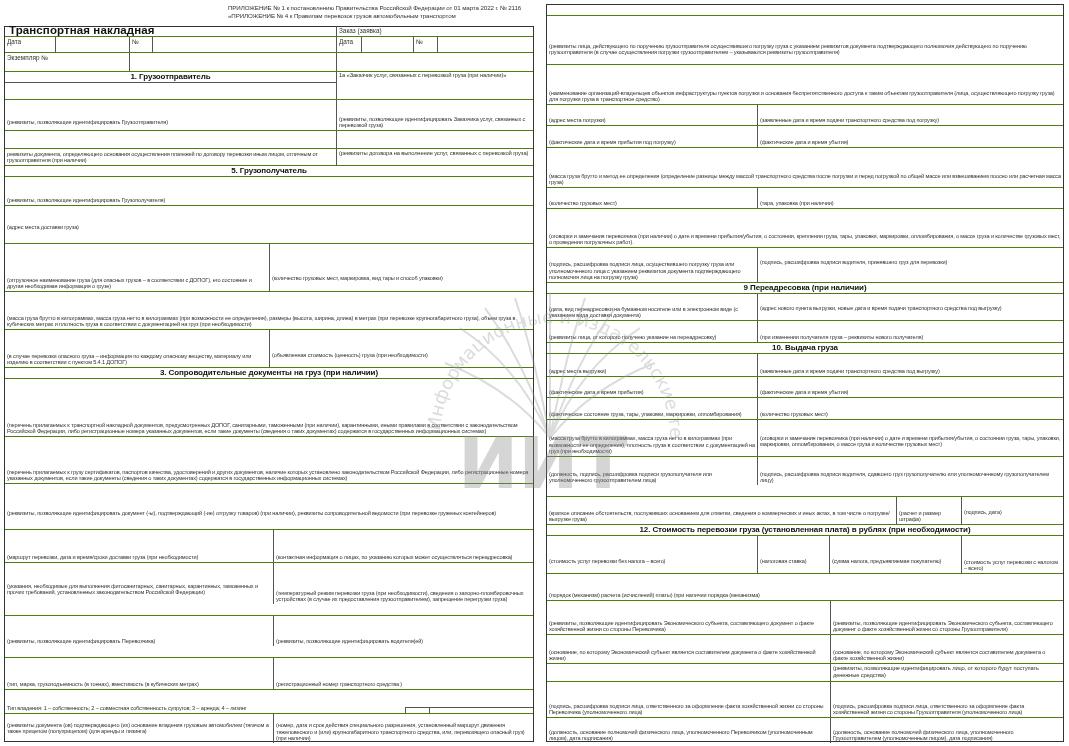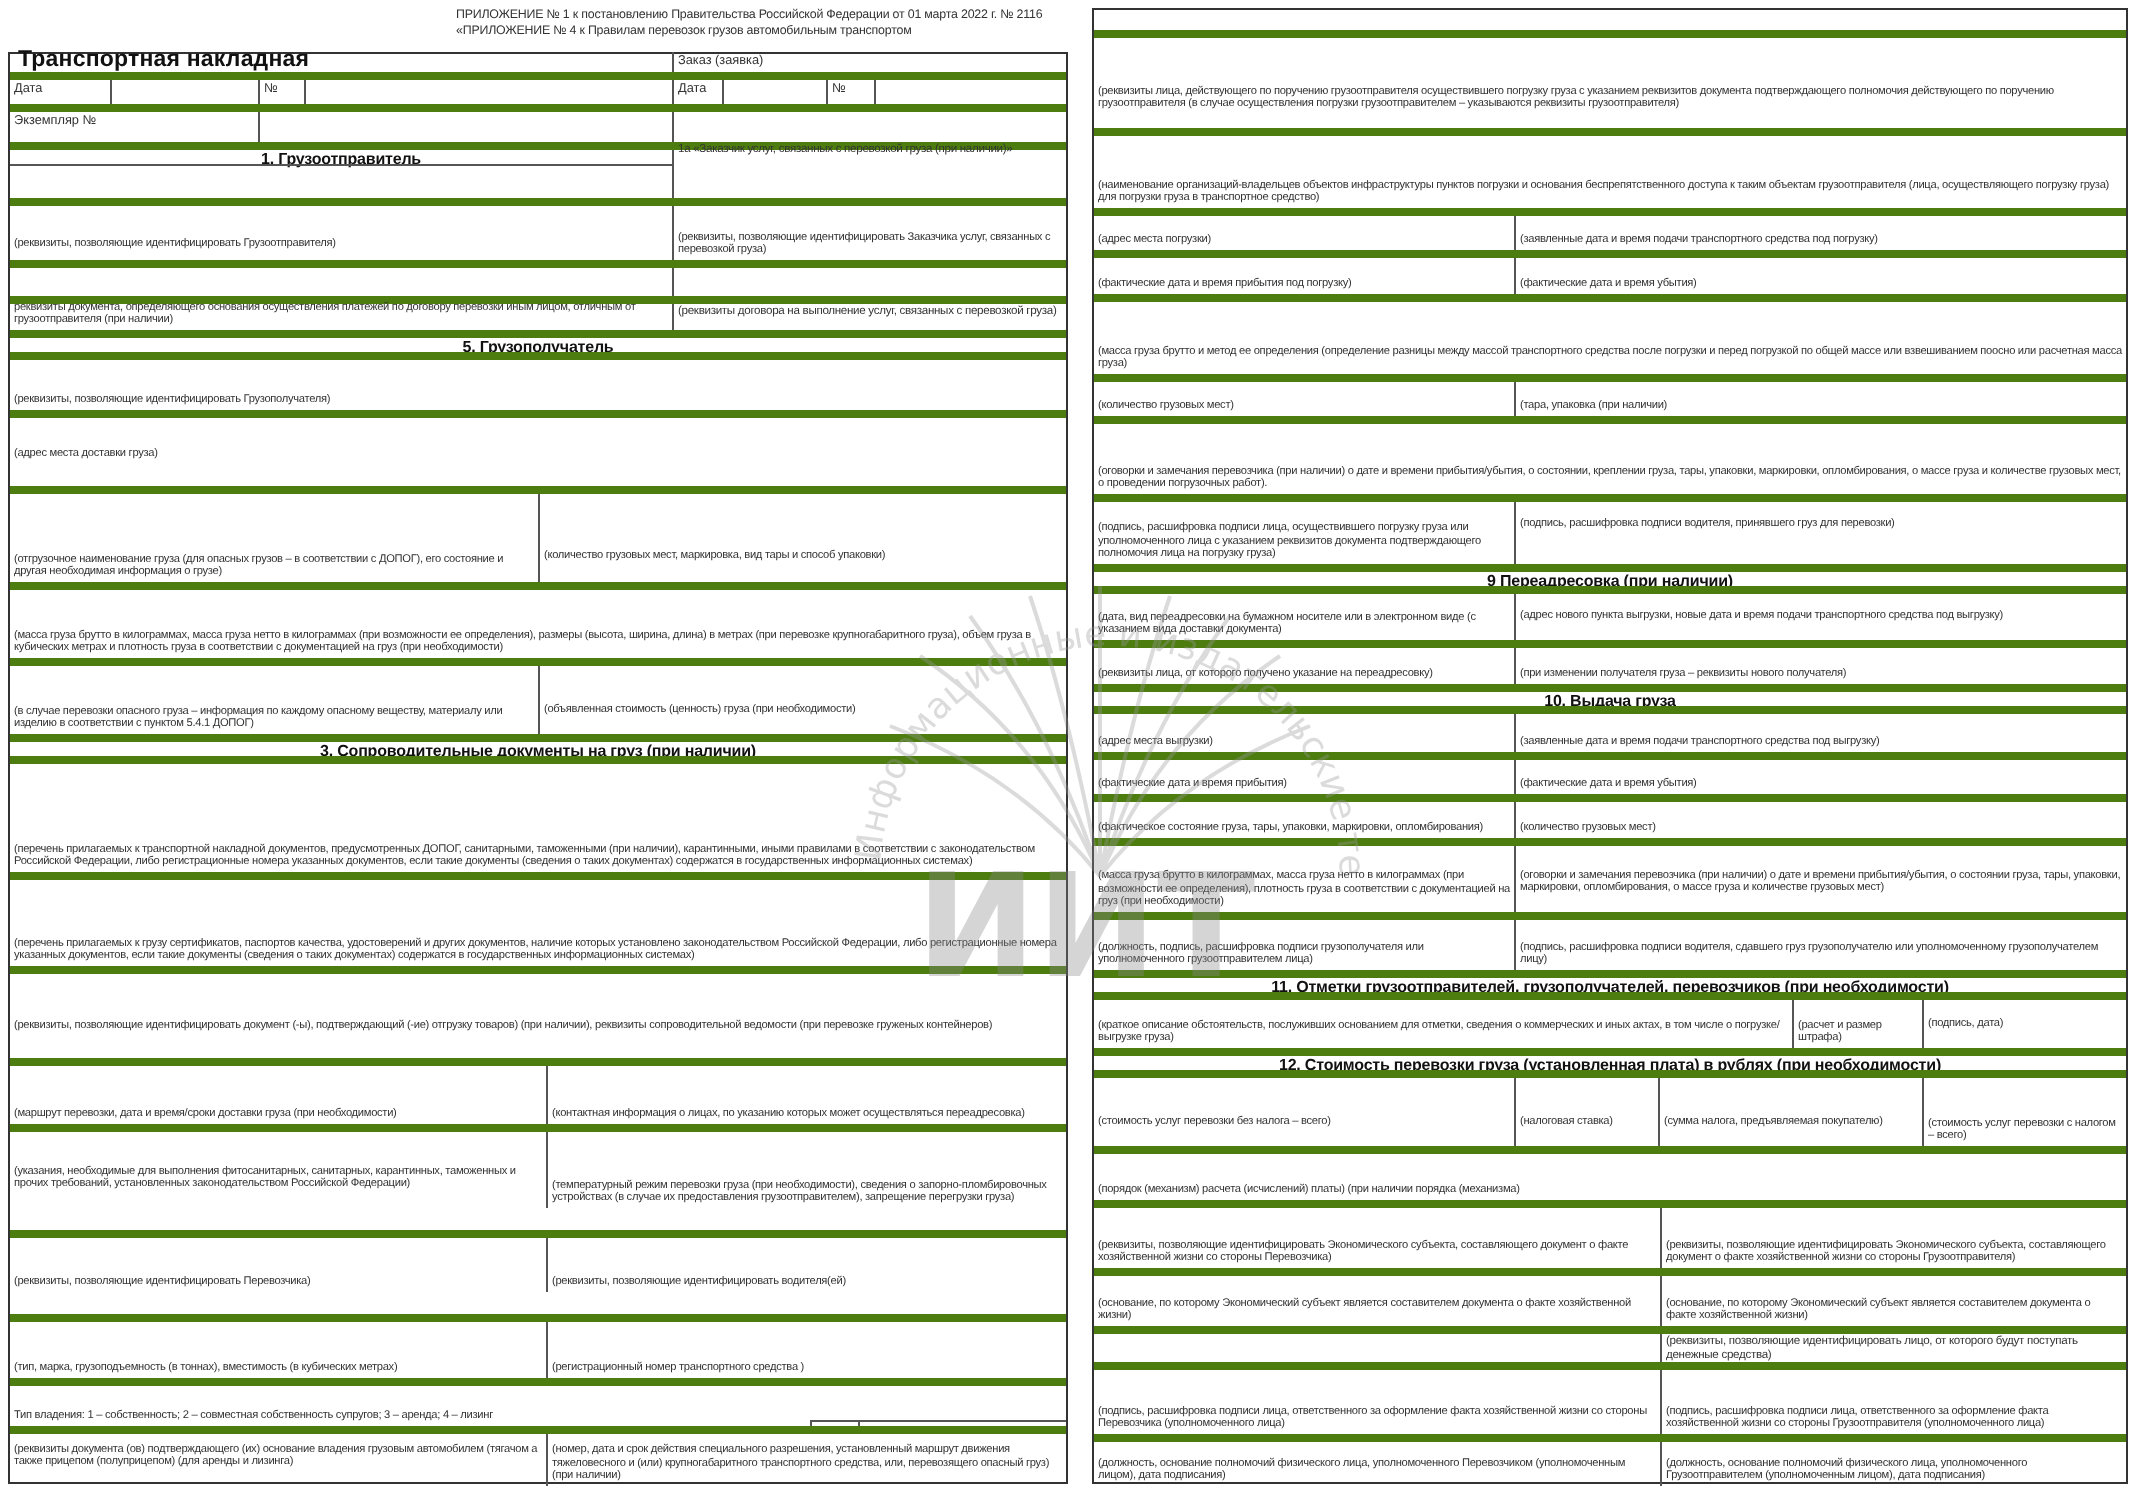--- a/index.html
+++ b/index.html
@@ -1,19 +1,19 @@
 <!DOCTYPE html>
 <html><head>
 <meta charset="utf-8">
 <style>
   html,body{margin:0;padding:0;background:#fff;}
   body{width:1069px;height:746px;position:relative;overflow:hidden;font-family:"Liberation Sans Narrow","Liberation Sans",sans-serif;color:#222;}
   .hdrnote{position:absolute;font-size:6.2px;line-height:8px;color:#333;white-space:nowrap;letter-spacing:-0.1px;}
   .tbl{position:absolute;border:1px solid #333;box-sizing:border-box;}
-  .row{position:absolute;left:0;right:0;border-top:4px solid #4d7c0f;box-sizing:border-box;}
+  .row{position:absolute;left:0;right:0;border-top:1px solid #4d7c0f;box-sizing:border-box;}
   .cell{position:absolute;top:0;bottom:0;box-sizing:border-box;border-left:1px solid #555;}
   .cell.first{border-left:none;}
   .lbl{position:absolute;left:2px;right:2px;bottom:1px;font-size:5.6px;line-height:6.6px;color:#333;letter-spacing:-0.15px;}
   .lbltop{position:absolute;left:2px;right:2px;top:1px;font-size:5.8px;line-height:6.8px;color:#333;letter-spacing:-0.15px;}
   .sec{position:absolute;left:0;right:0;text-align:center;font-weight:bold;font-size:8px;line-height:10px;color:#111;letter-spacing:-0.1px;}
   .title{font-weight:bold;font-size:11.5px;color:#111;position:absolute;left:4px;top:0px;letter-spacing:0.1px;}
   .small{font-size:6.4px;color:#333;position:absolute;left:2px;top:1px;}
   .wm{position:absolute;left:400px;top:268px;width:320px;height:230px;pointer-events:none;opacity:0.35;}
 </style>
 </head>
@@ -287,23 +287,20 @@
   </div>
   <div class="row" style="top:451px;height:29px;">
     <div class="cell first" style="left:0;width:210px;">
         <div class="lbl">(должность, подпись, расшифровка подписи грузополучателя или уполномоченного грузоотправителем лица)</div>
       </div>
     <div class="cell" style="left:210px;right:0;">
         <div class="lbl">(подпись, расшифровка подписи водителя, сдавшего груз грузополучателю или уполномоченному грузополучателем лицу)</div>
       </div>
   </div>
 
-  <div class="row" style="top:480px;height:11px;">
-      <div class="sec">11. Отметки грузоотправителей, грузополучателей, перевозчиков (при необходимости)</div>
-    </div>
   <div class="row" style="top:491px;height:28px;">
     <div class="cell first" style="left:0;width:349px;">
         <div class="lbl">(краткое описание обстоятельств, послуживших основанием для отметки, сведения о коммерческих и иных актах, в том числе о погрузке/выгрузке груза)</div>
       </div>
     <div class="cell" style="left:349px;width:65px;">
         <div class="lbl">(расчет и размер штрафа)</div>
       </div>
     <div class="cell" style="left:414px;right:0;">
         <div class="lbl" style="bottom:8px;">(подпись, дата)</div>
       </div>

